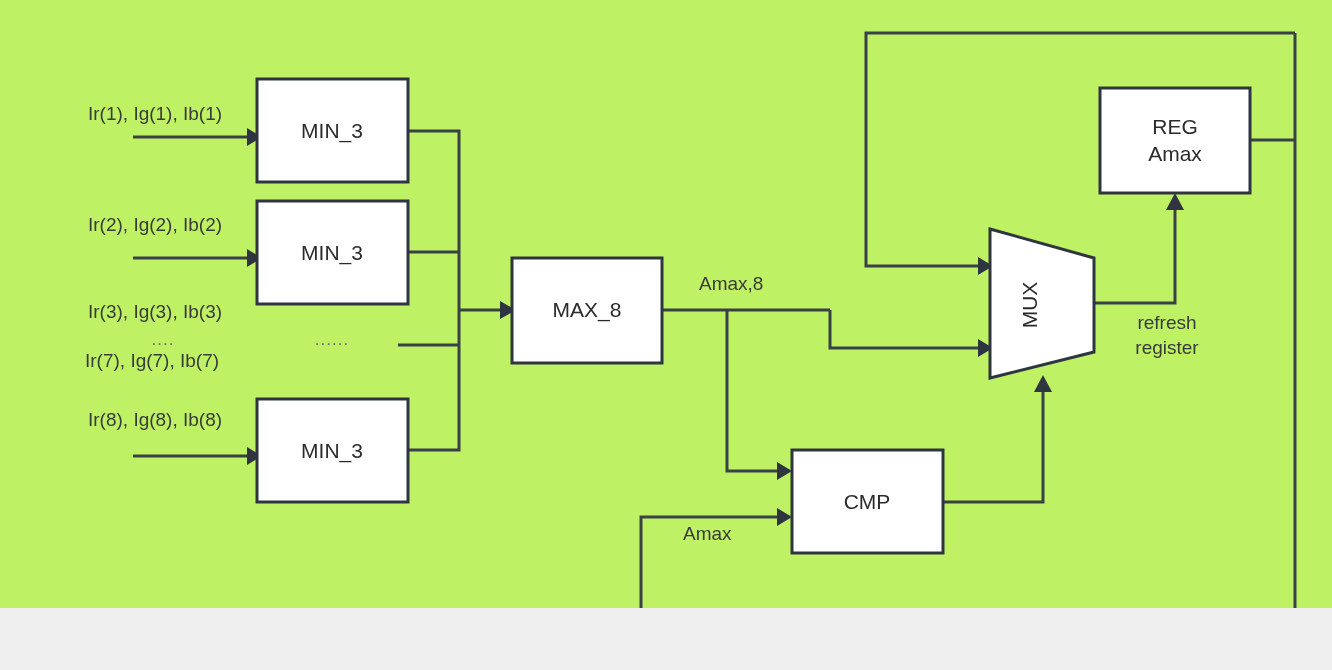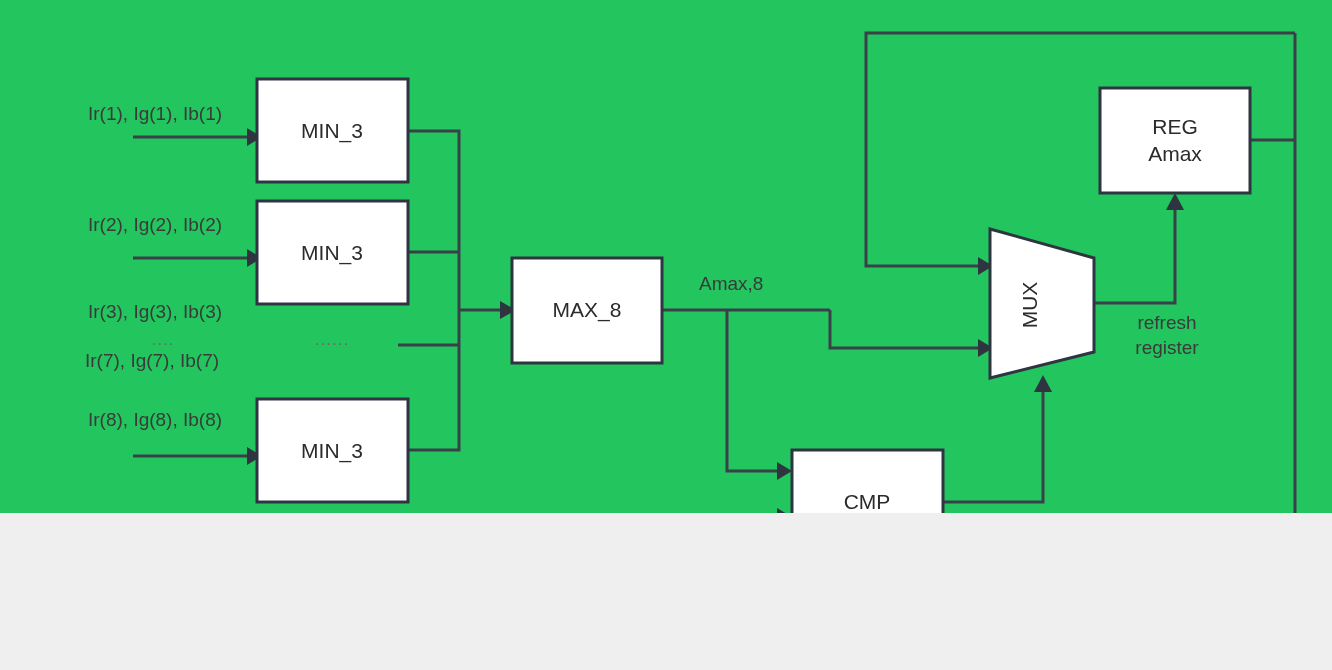--- a/index.html
+++ b/index.html
@@ -6,22 +6,22 @@
     margin: 0;
     padding: 0;
     background: #efeff0;
   }
   body {
     font-family: "Liberation Sans", sans-serif;
   }
   #canvas {
     position: relative;
     width: 1332px;
-    height: 513px;
-    background: #22c55e;
+    height: 608px;
+    background: #bef264;
     overflow: hidden;
   }
   svg#diagram {
     position: absolute;
     left: 0;
     top: 0;
     width: 1332px;
     height: 670px;
     display: block;
   }

